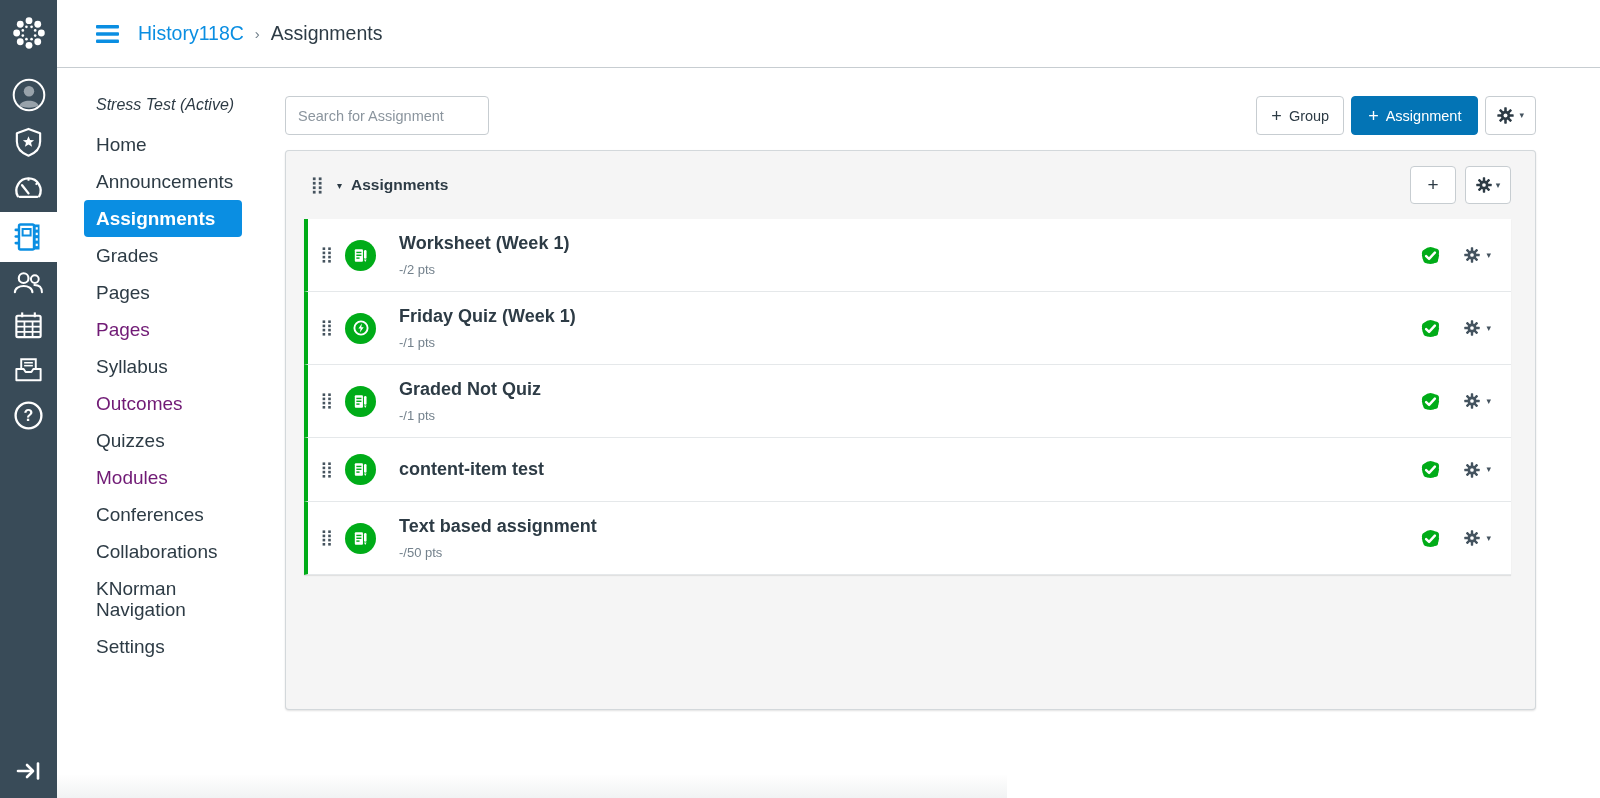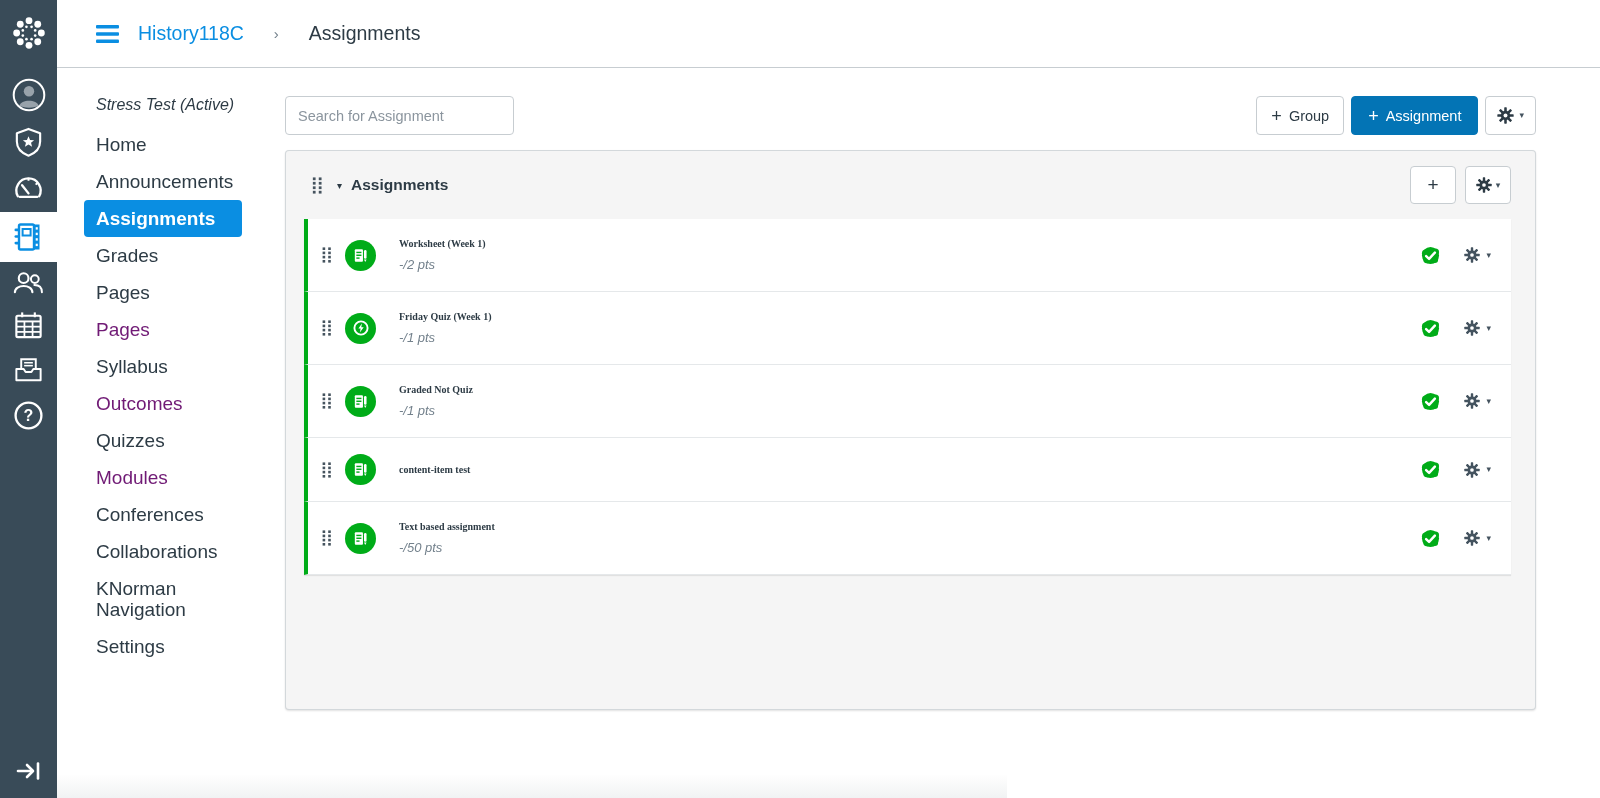--- a/index.html
+++ b/index.html
@@ -8,35 +8,35 @@
 
   
   .global-nav { position:absolute; left:0; top:0; width:57px; height:798px; background:#394B58; }
   .gn-item { position:absolute; left:0; width:57px; display:flex; align-items:center; justify-content:center; cursor:pointer; }
   .gn-item.active { background:#fff; }
   .gn-expand { position:absolute; left:0; bottom:12px; width:57px; display:flex; align-items:center; justify-content:center; cursor:pointer; }
 
   
   .topbar { position:absolute; left:57px; top:0; width:1543px; height:68px; background:#fff; border-bottom:1px solid #C7CDD1; display:flex; align-items:center; }
   .hamburger { margin-left:39px; background:none; border:none; cursor:pointer; display:flex; align-items:center; }
-  .breadcrumb { margin-left:18px; display:flex; align-items:center; font-size:19.5px;gap:19px; }
+  .breadcrumb { margin-left:18px; display:flex; align-items:center; font-size:19.5px; }
   .crumb-course { color:#0A8EE2; text-decoration:none; cursor:pointer; }
   .crumb-sep { color:#73818C; font-size:15px; margin:0 11px; }
   .crumb-page { color:#2D3B45; }
 
   
   .course-nav { position:absolute; left:57px; top:68px; width:228px; height:730px; background:#fff; }
   .term-label { position:absolute; left:39px; top:28px; font-size:16px; font-style:italic; color:#2D3B45; }
   .cn-list { position:absolute; left:27px; top:58px; width:158px; display:flex; flex-direction:column; }
   .cn-item { display:block; padding:8px 12px; font-size:19px; line-height:21px; color:#2D3B45; text-decoration:none; cursor:pointer; border-radius:4px; }
   .cn-item.muted { color:#701a75; }
   .cn-item.active { background:#0A8EE2; color:#fff; font-weight:bold; }
 
   
-  .search-input { position:absolute; left:285px; top:96px; width:229px; height:39px; border:1px solid #C7CDD1; border-radius:4px; padding:0 12px; font-size:14.5px; color:#2D3B45; font-family:"Liberation Sans", sans-serif; }
+  .search-input { position:absolute; left:285px; top:96px; width:204px; height:39px; border:1px solid #C7CDD1; border-radius:4px; padding:0 12px; font-size:14.5px; color:#2D3B45; font-family:"Liberation Sans", sans-serif; }
   .search-input::placeholder { color:#8B959E; }
 
   .toolbar-right { position:absolute; top:96px; right:64px; display:flex; gap:7px; }
   .btn { height:39px; border:1px solid #C7CDD1; border-radius:4px; background:#fff; color:#2D3B45; font-size:14.5px; font-family:"Liberation Sans", sans-serif; display:flex; align-items:center; gap:7px; padding:0 14px; cursor:pointer; }
   .btn .plus-glyph { font-size:18px; font-weight:400; line-height:1; }
   .btn-primary { background:#0374B5; border-color:#0374B5; color:#fff; font-weight:500; padding:0 16px; }
   .btn-icon { padding:0 11px; gap:5px; }
   .caret { font-size:9px; color:#44535F; line-height:1; }
 
   
@@ -46,22 +46,22 @@
   .group-title { margin-left:9px; font-size:15.5px; font-weight:bold; color:#2D3B45; }
   .group-header-actions { margin-left:auto; display:flex; gap:9px; }
   .gh-btn { width:46px; height:38px; border:1px solid #C7CDD1; border-radius:4px; background:#fff; display:flex; align-items:center; justify-content:center; gap:4px; cursor:pointer; color:#2D3B45; font-size:19px; }
 
   .assign-list { margin:0 24px 0 18px; background:#fff; box-shadow:0 1px 1px rgba(0,0,0,0.08); }
   .row { display:flex; align-items:center; height:73px; border-left:4px solid #00AC18; border-bottom:1px solid #E5E8EA; padding:0 20px 0 14px; background:#fff; }
   .row.single { height:64px; }
   .row .drag { color:#45535E; margin-right:13px; cursor:grab; }
   .type-circle { width:31px; height:31px; border-radius:50%; background:#00AC18; display:flex; align-items:center; justify-content:center; margin-right:23px; flex:0 0 auto; }
   .row-text { display:flex; flex-direction:column; }
-  .row-title { font-size:10px; font-weight:bold; color:#2D3B45; text-decoration:none; cursor:pointer;font-family:Liberation Serif, serif; }
-  .row-pts { font-size:13px; color:#73818C; margin-top:8px;font-style:italic; }
+  .row-title { font-size:18px; font-weight:bold; color:#2D3B45; text-decoration:none; cursor:pointer; }
+  .row-pts { font-size:13px; color:#73818C; margin-top:8px; }
   .row-pts:empty { display:none; }
   .row-spacer { flex:1; }
   .pub-icon { color:#00AC18; margin-right:24px; display:flex; cursor:pointer; }
   .row-gear { display:flex; align-items:center; gap:6px; color:#44535F; cursor:pointer; }
 
   .drag svg, .pub-icon svg { display:block; }
 
   .bottom-fade { position:absolute; left:57px; bottom:0; width:950px; height:24px; background:linear-gradient(to bottom, rgba(57,75,88,0) 0%, rgba(57,75,88,0.07) 100%); pointer-events:none; }
 </style>
 </head>

